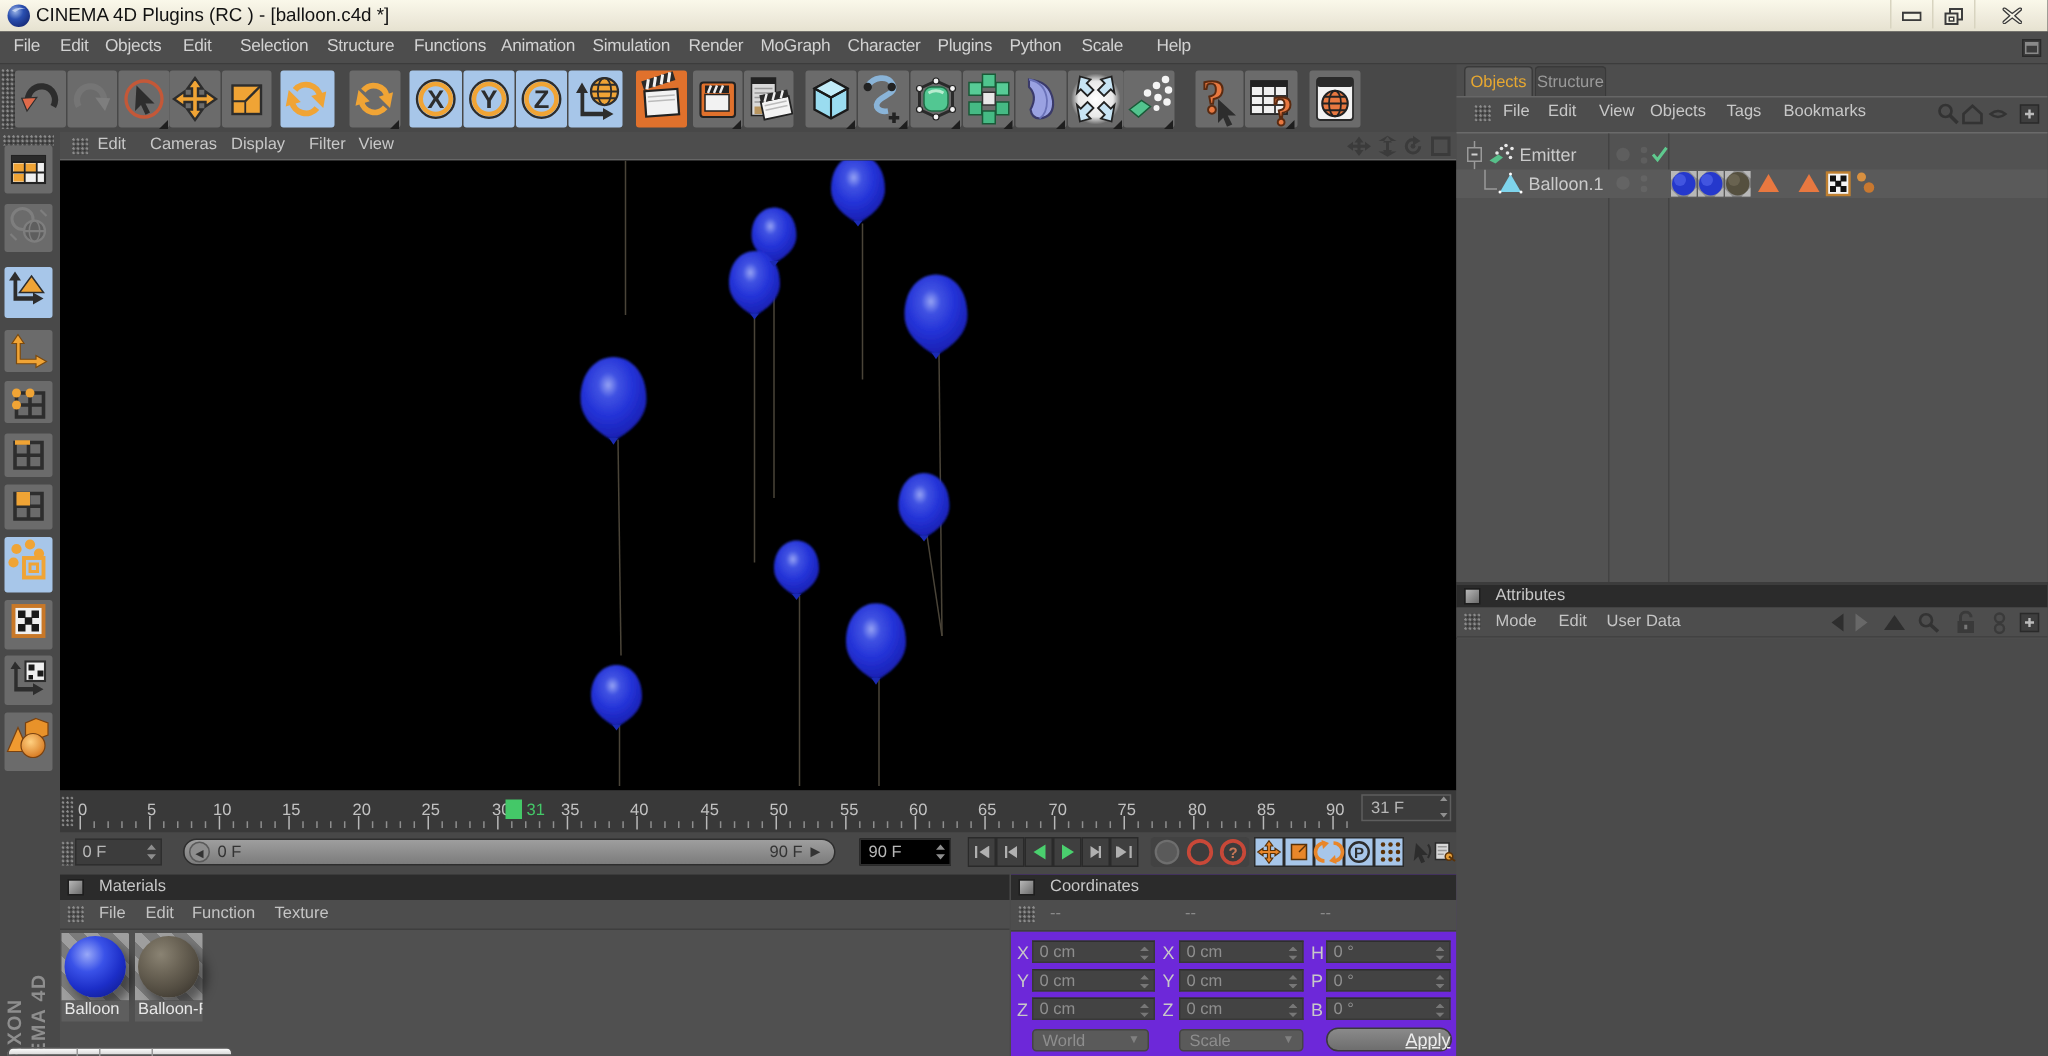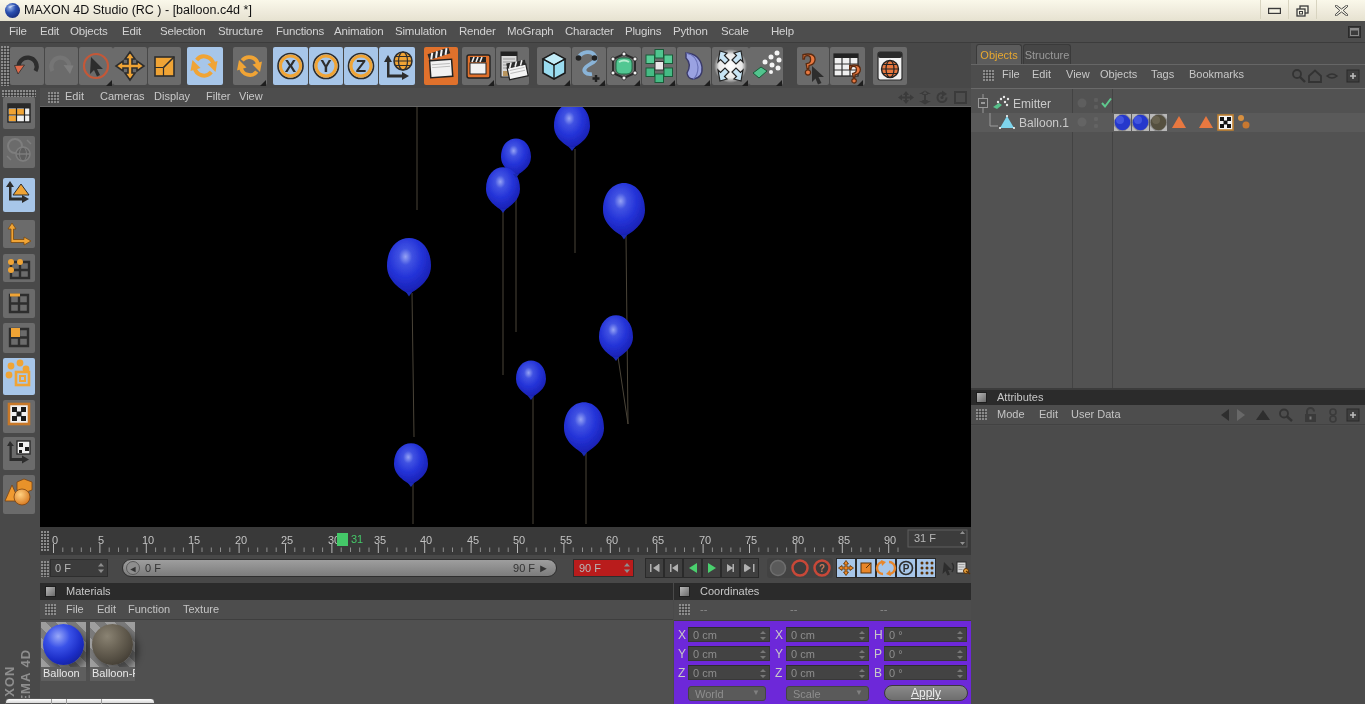--- a/index.html
+++ b/index.html
@@ -72,21 +72,21 @@
   background:
    linear-gradient(#777,#777),
    linear-gradient(#777,#777);
   background-size:6px 3px; background-position:0 0, 0 6px; background-repeat:no-repeat;
   clip-path: polygon(50% 0, 100% 33%, 0 33%, 50% 0, 0 66%, 100% 66%, 50% 100%, 0 66%, 100% 33%, 0 33%);
  }
 .cdrop { position:absolute; height:15px; background:#5a5a5a; border-radius:3px;
   border:1px solid #444; color:#8e8e8e; font-size:11px; padding:1px 0 0 6px; }
 .dar { float:right; margin-right:5px; font-size:8px; color:#808080; }
 #applybtn { height:16px; background:linear-gradient(#8a8a8a,#6e6e6e); border-radius:8px;
-  border:1px solid #3a3a3a; color:#ececec; font-size:12px; text-align:center;text-decoration:underline; }
+  border:1px solid #3a3a3a; color:#ececec; font-size:12px; text-align:right;text-decoration:underline; }
 
 #rightpanel { left:971px; top:43px; width:394px; height:661px; background:#4d4d4d; }
 #rightpanel .tab { position:absolute; top:1px; height:20px; font-size:11px; padding-top:4px; text-align:center; }
 #treearea { position:absolute; left:0; top:45px; width:394px; height:300px; background:#525252; border-top:1px solid #6a6a6a;}
 .trow { position:absolute; left:0; width:394px; height:19px; }
 #attrtitle { position:absolute; left:0; top:345px; width:394px; height:17px; background:#2b2b2b;
   color:#c8c8c8; font-size:11px; border-top:2px solid #3c3c3c;}
 #attrmenu { position:absolute; left:0; top:362px; width:394px; height:20px; background:#4d4d4d;
   color:#c4c4c4; font-size:11px; border-bottom:1px solid #424242; }
 #attrbody { position:absolute; left:0; top:383px; width:394px; height:278px; background:#4b4b4b; }
@@ -99,21 +99,21 @@
       <defs>
           <radialGradient id="tbicon" cx="0.35" cy="0.3" r="0.9">
         <stop offset="0" stop-color="#9db7e8"></stop>
             <stop offset="0.4" stop-color="#2a4fb0"></stop>
             <stop offset="1" stop-color="#101e66"></stop>
       </radialGradient>
         </defs>
       <circle cx="8.5" cy="8.5" r="7.5" fill="url(#tbicon)"></circle>
       <path d="M4 5 Q8 2 13 4 Q10 3 6 6 Z" fill="#cdd9f2" opacity="0.8"></path>
     </svg>
-    <div class="abs" id="titletext">MAXON 4D Studio (RC ) - [balloon.c4d *]</div>
+    <div class="abs" id="titletext">CINEMA 4D Plugins (RC ) - [balloon.c4d *]</div>
     <div class="abs winbtn" style="left:1260px"><svg width="13" height="9" viewBox="0 0 13 9">
           <rect x="0.5" y="3.5" width="12" height="5" fill="#f4f2e4" stroke="#3a3a3a" stroke-width="1.4"></rect>
         </svg></div>
     <div class="abs winbtn" style="left:1288px"><svg width="13" height="12" viewBox="0 0 13 12">
           <rect x="4" y="1" width="8" height="7" fill="#f4f2e4" stroke="#3a3a3a" stroke-width="1.3"></rect>
           <rect x="1" y="4" width="8" height="7" fill="#f4f2e4" stroke="#3a3a3a" stroke-width="1.3"></rect>
           <rect x="3.5" y="6.5" width="3" height="2.5" fill="none" stroke="#3a3a3a"></rect>
         </svg></div>
     <div class="abs winbtn" style="left:1316px;width:49px;border-right:none"><svg width="13" height="11" viewBox="0 0 13 11">
           <path d="M1.2 0 L6.5 4 L11.8 0 L13 1.2 L8.2 5.5 L13 9.8 L11.8 11 L6.5 7 L1.2 11 L0 9.8 L4.8 5.5 L0 1.2 Z" fill="#f4f2e4" stroke="#3a3a3a" stroke-width="0.9"></path>
@@ -579,21 +579,21 @@
       <span style="position:absolute;left:4px;top:2px">0 F</span>
       <svg style="position:absolute;right:2px;top:2px" width="8" height="12" viewBox="0 0 8 12">
           <path d="M1 4.5 L4 1 L7 4.5 Z M1 7.5 L4 11 L7 7.5 Z" fill="#8e8e8e"></path>
         </svg>
     </div>
     <div class="abs" style="left:82px;top:4px;width:435px;height:18px;border-radius:9px;background:linear-gradient(#9e9e9e,#7c7c7c);border:1px solid #2e2e2e;color:#333;font-size:11px">
       <span style="position:absolute;left:3px;top:1px;width:14px;height:14px;border-radius:50%;background:#8e8e8e;border:1px solid #5a5a5a;text-align:center;font-size:9px;line-height:14px">◄</span>
         <span style="position:absolute;left:22px;top:2px">0 F</span>
       <span style="position:absolute;right:7px;top:2px">90 F ►</span>
     </div>
-    <div class="abs" style="left:533px;top:4px;width:61px;height:18px;background:#b91c1c;border:1px solid #2e2e2e;color:#b8b8b8;font-size:11px">
+    <div class="abs" style="left:533px;top:4px;width:61px;height:18px;background:#000000;border:1px solid #2e2e2e;color:#b8b8b8;font-size:11px">
       <span style="position:absolute;left:5px;top:2px">90 F</span>
       <svg style="position:absolute;right:2px;top:2px" width="8" height="12" viewBox="0 0 8 12">
           <path d="M1 4.5 L4 1 L7 4.5 Z M1 7.5 L4 11 L7 7.5 Z" fill="#8e8e8e"></path>
         </svg>
     </div>
     <svg class="abs" style="left:605px;top:3px" width="115" height="20" viewBox="0 0 115 20">
       <g fill="#3f3f3f" stroke="#2a2a2a">
           <rect x="0.5" y="0.5" width="18" height="19"></rect>
           <rect x="19.5" y="0.5" width="18" height="19"></rect>
           <rect x="38.5" y="0.5" width="18" height="19"></rect>

